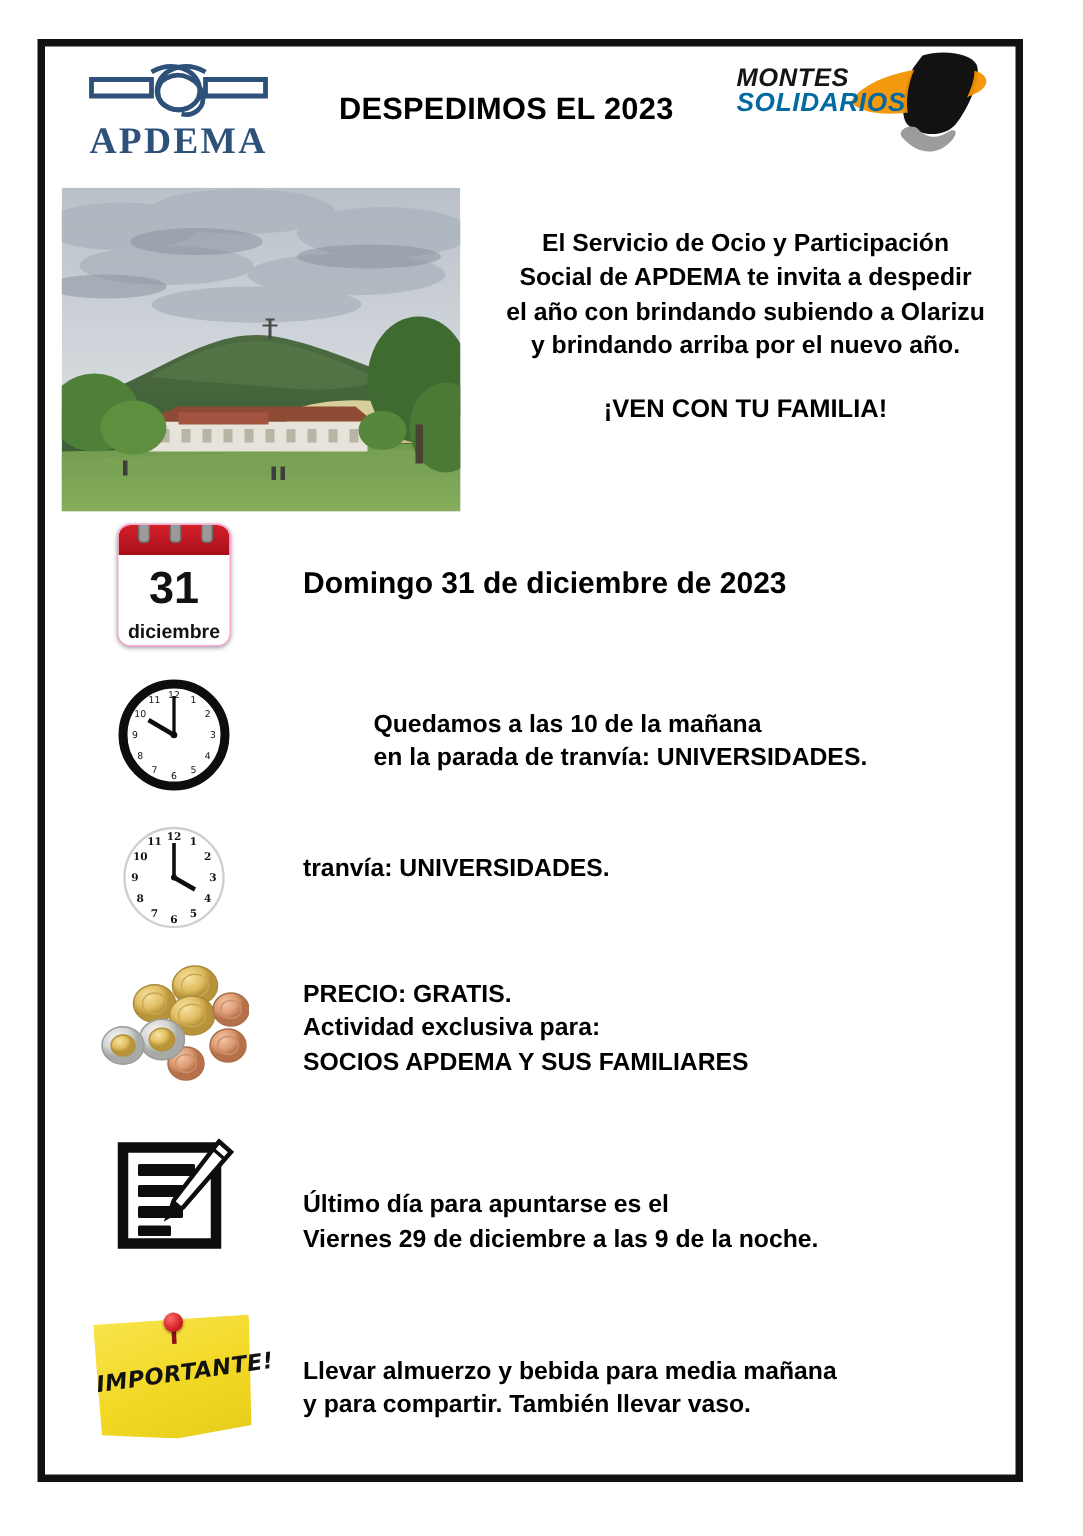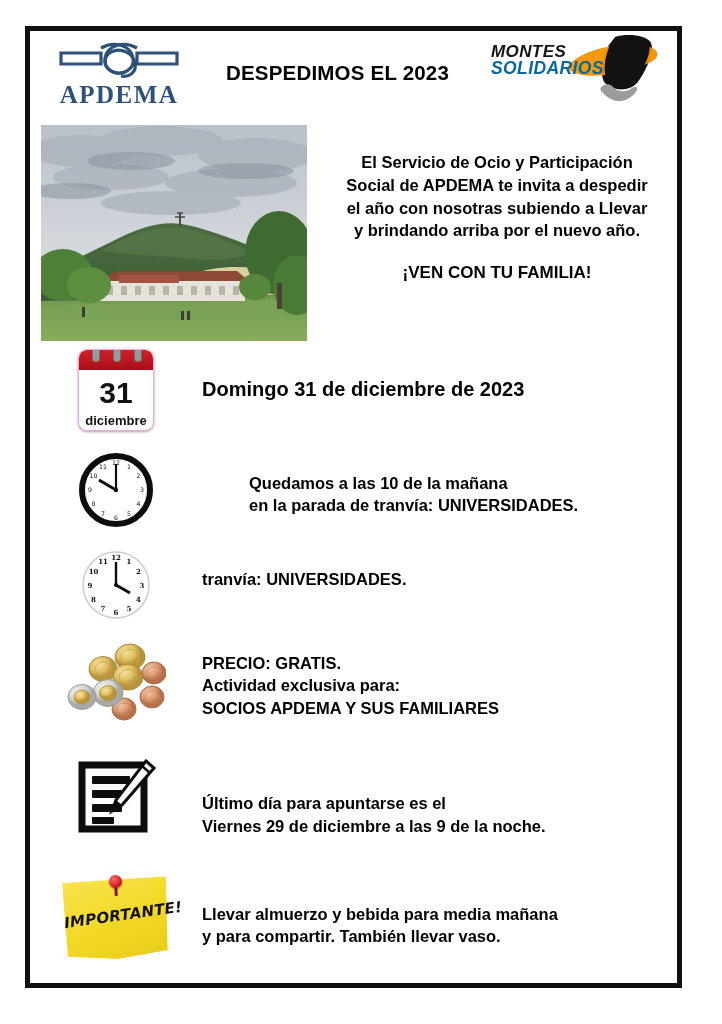--- a/index.html
+++ b/index.html
@@ -410,21 +410,21 @@
               <rect x="140" y="186" width="3" height="9"></rect>
               <rect x="146" y="186" width="3" height="9"></rect>
               <rect x="41" y="182" width="3" height="10"></rect>
             </g>
           </svg>
         </div>
 
         <div class="intro-text">
           <div>El Servicio de Ocio y Participación</div>
           <div>Social de APDEMA te invita a despedir</div>
-          <div>el año con nosotras subiendo a Llevar</div>
+          <div>el año con brindando subiendo a Olarizu</div>
           <div>y brindando arriba por el nuevo año.</div>
           <div class="intro-cta">¡VEN CON TU FAMILIA!</div>
         </div>
       </div>
 
       <div class="rows">
 
         <div class="row row-date">
           <div class="row-icon">
             <div class="cal">

